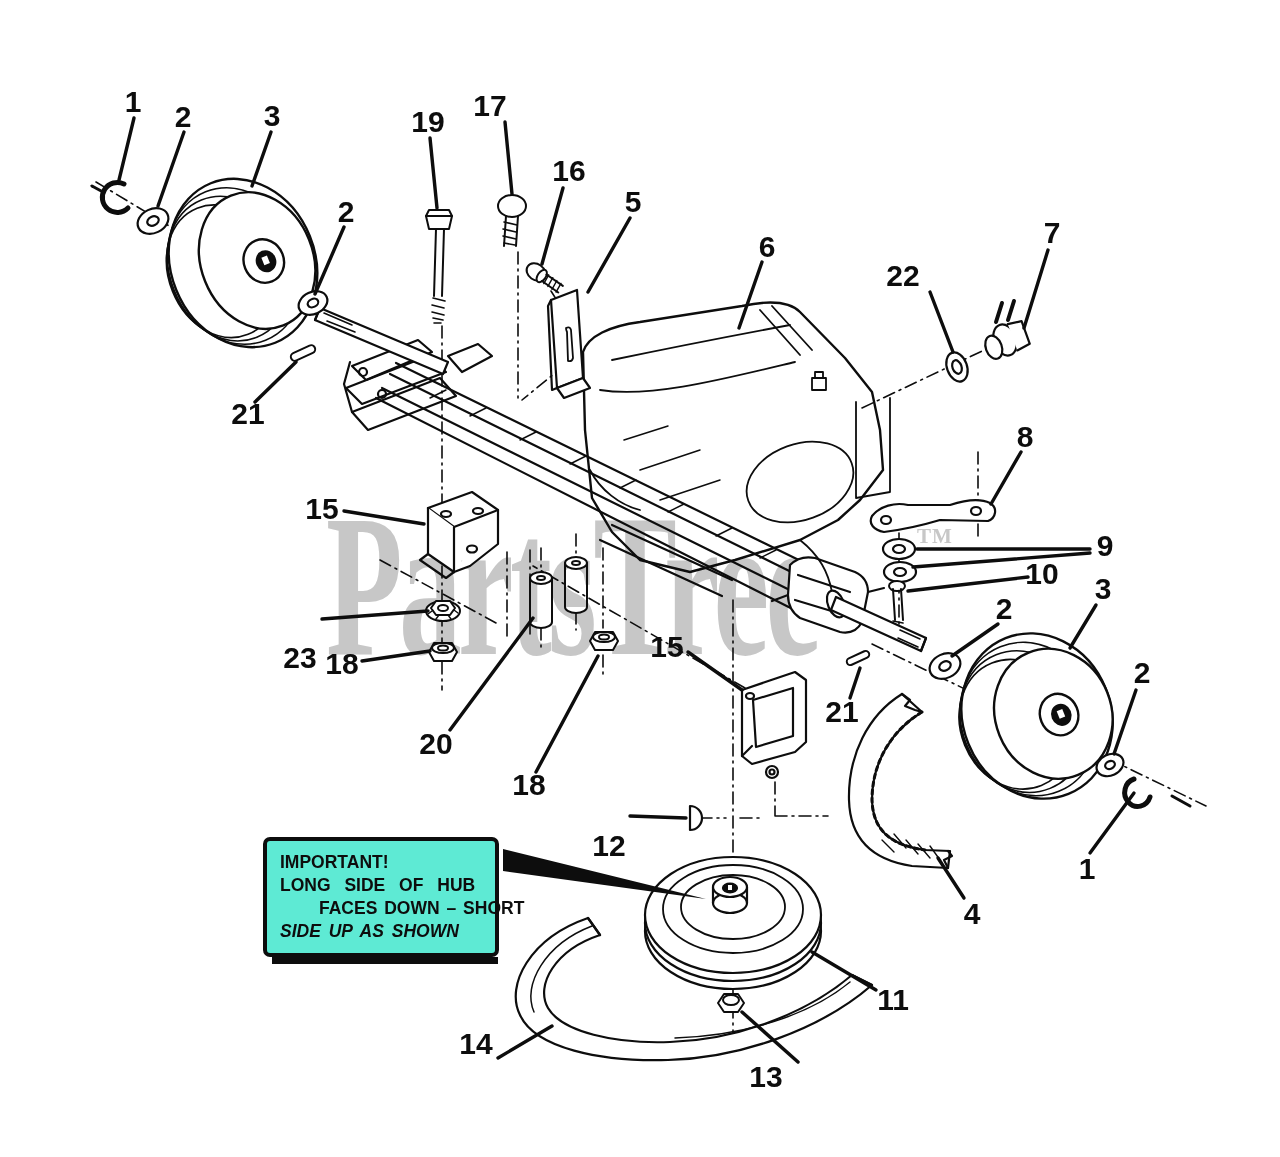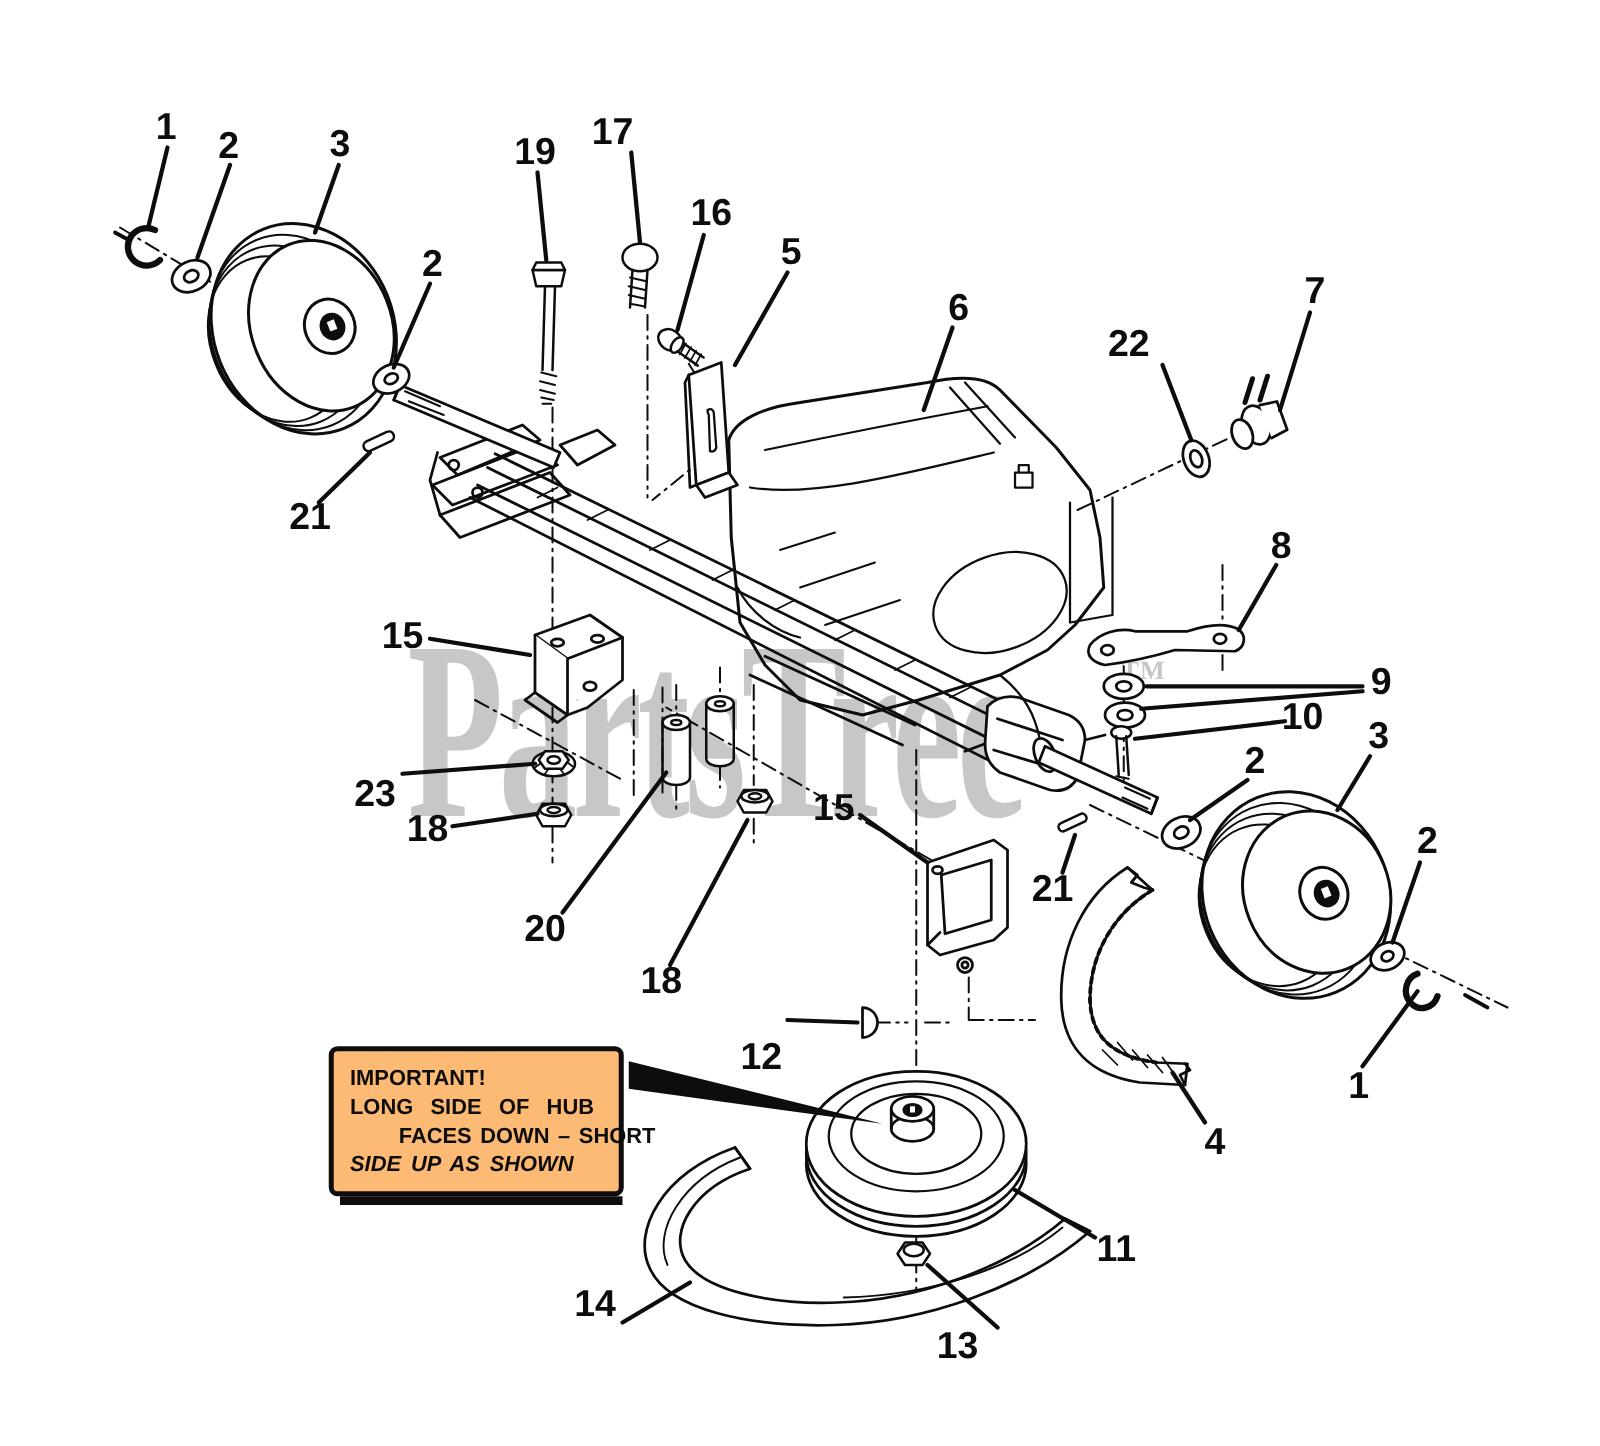--- a/index.html
+++ b/index.html
@@ -2,27 +2,27 @@
 <html><head>
 <meta charset="utf-8">
 <style>
   html,body{margin:0;padding:0;background:#fff;}
   #stage{position:relative;width:1280px;height:1157px;background:#fff;overflow:hidden;
          font-family:"Liberation Sans",sans-serif;}
   #watermark{position:absolute;left:326px;top:468px;z-index:1;
              font:700 204px "Liberation Serif",serif;color:#c7c7c7;
              transform:scaleX(.615);transform-origin:left top;
              letter-spacing:-6px;white-space:nowrap;user-select:none;}
-  #watermark-tm{position:absolute;left:897px;top:524px;z-index:1;
+  #watermark-tm{position:absolute;left:917px;top:524px;z-index:1;
                 font:700 21px "Liberation Serif",serif;color:#c7c7c7;letter-spacing:1px;}
   svg#art{position:absolute;left:0;top:0;z-index:2;}
   .callout{position:absolute;transform:translate(-50%,-50%);z-index:4;
            font:700 30px "Liberation Sans",sans-serif;color:#0d0d0d;line-height:1;}
   #note-box{position:absolute;left:263px;top:837px;width:236px;height:120px;z-index:4;
-            background:#fdba74;border:4px solid #0d0d0d;border-radius:7px;
+            background:#5eead4;border:4px solid #0d0d0d;border-radius:7px;
             box-sizing:border-box;padding:10px 0 0 13px;}
   #note-box .nb-line{font:700 17.5px "Liberation Sans",sans-serif;color:#0d0d0d;
                      line-height:23px;white-space:nowrap;}
   #note-box .nb-2{word-spacing:9px;}
   #note-box .nb-3{word-spacing:2px;margin-left:39px;}
   #note-box .nb-4{word-spacing:3px;font-style:italic;}
   #note-shadow{position:absolute;left:272px;top:957px;width:226px;height:7px;
                background:#0d0d0d;z-index:3;}
 </style>
 </head>
@@ -334,21 +334,21 @@
   <div class="callout" style="left:428px;top:122px">19</div>
   <div class="callout" style="left:490px;top:106px">17</div>
   <div class="callout" style="left:569px;top:171px">16</div>
   <div class="callout" style="left:633px;top:202px">5</div>
   <div class="callout" style="left:767px;top:247px">6</div>
   <div class="callout" style="left:903px;top:276px">22</div>
   <div class="callout" style="left:1052px;top:233px">7</div>
   <div class="callout" style="left:346px;top:212px">2</div>
   <div class="callout" style="left:248px;top:414px">21</div>
   <div class="callout" style="left:322px;top:509px">15</div>
-  <div class="callout" style="left:300px;top:636px">23</div>
+  <div class="callout" style="left:300px;top:658px">23</div>
   <div class="callout" style="left:342px;top:664px">18</div>
   <div class="callout" style="left:436px;top:744px">20</div>
   <div class="callout" style="left:529px;top:785px">18</div>
   <div class="callout" style="left:667px;top:647px">15</div>
   <div class="callout" style="left:1025px;top:437px">8</div>
   <div class="callout" style="left:1105px;top:546px">9</div>
   <div class="callout" style="left:1042px;top:574px">10</div>
   <div class="callout" style="left:1103px;top:589px">3</div>
   <div class="callout" style="left:1004px;top:609px">2</div>
   <div class="callout" style="left:1142px;top:673px">2</div>

